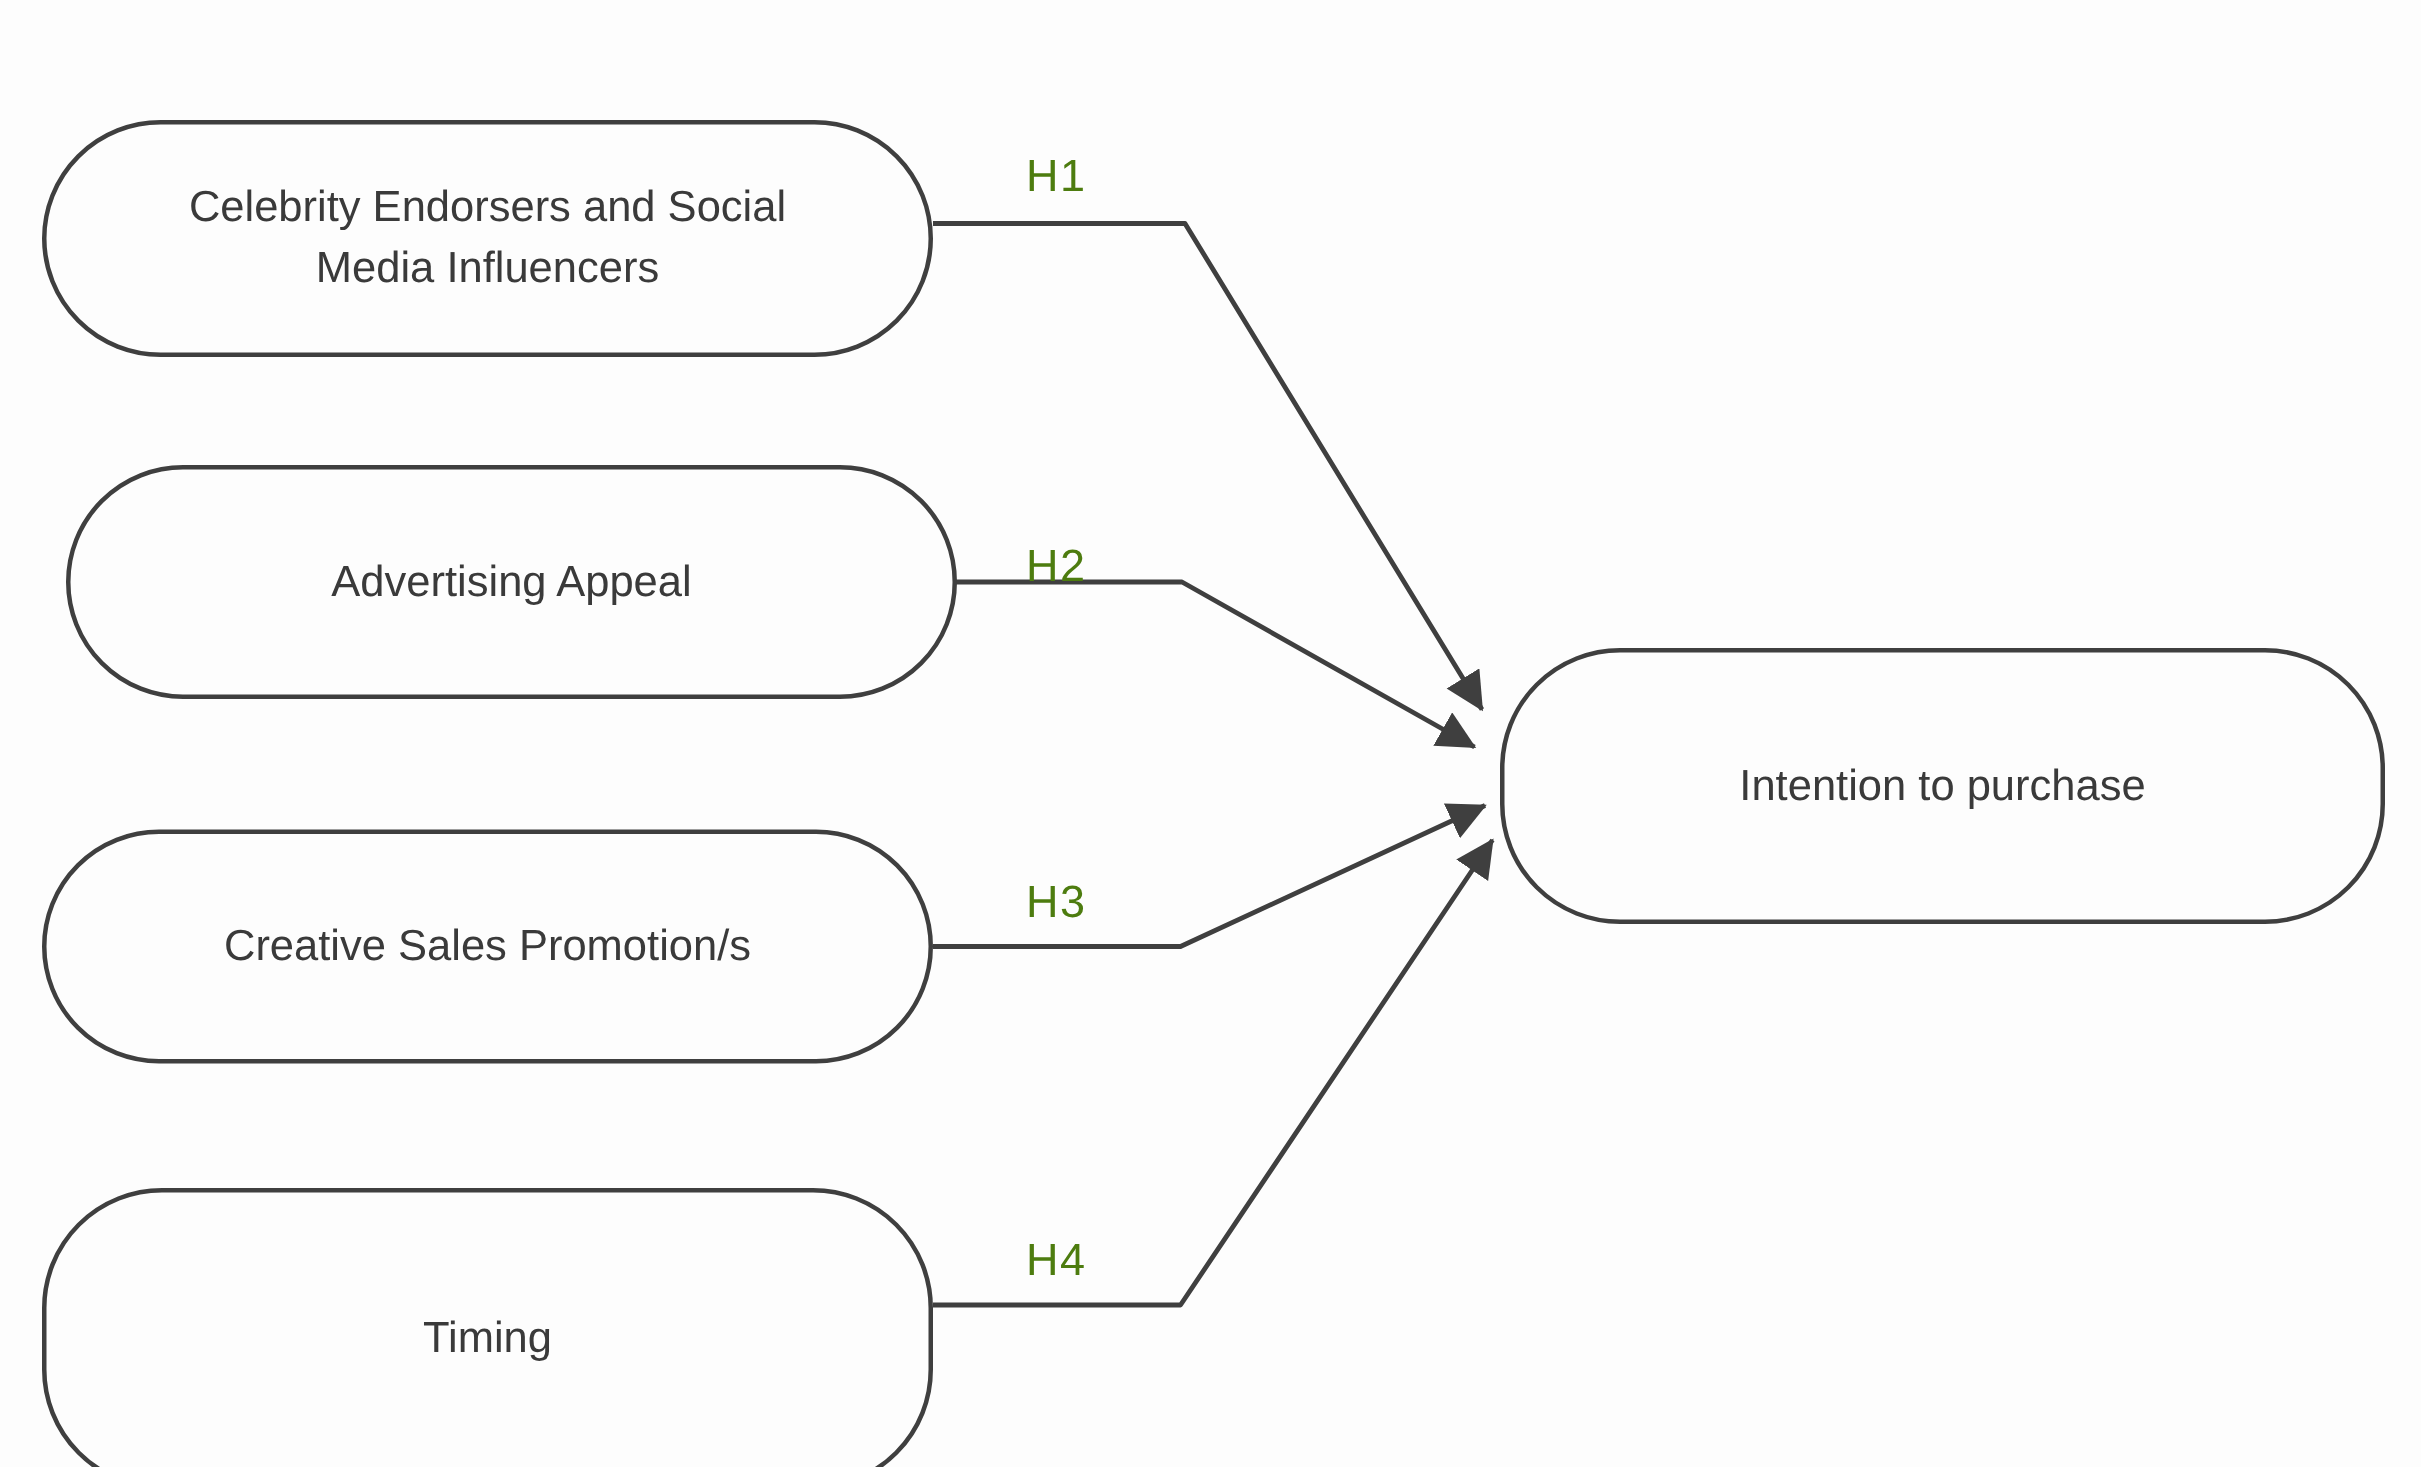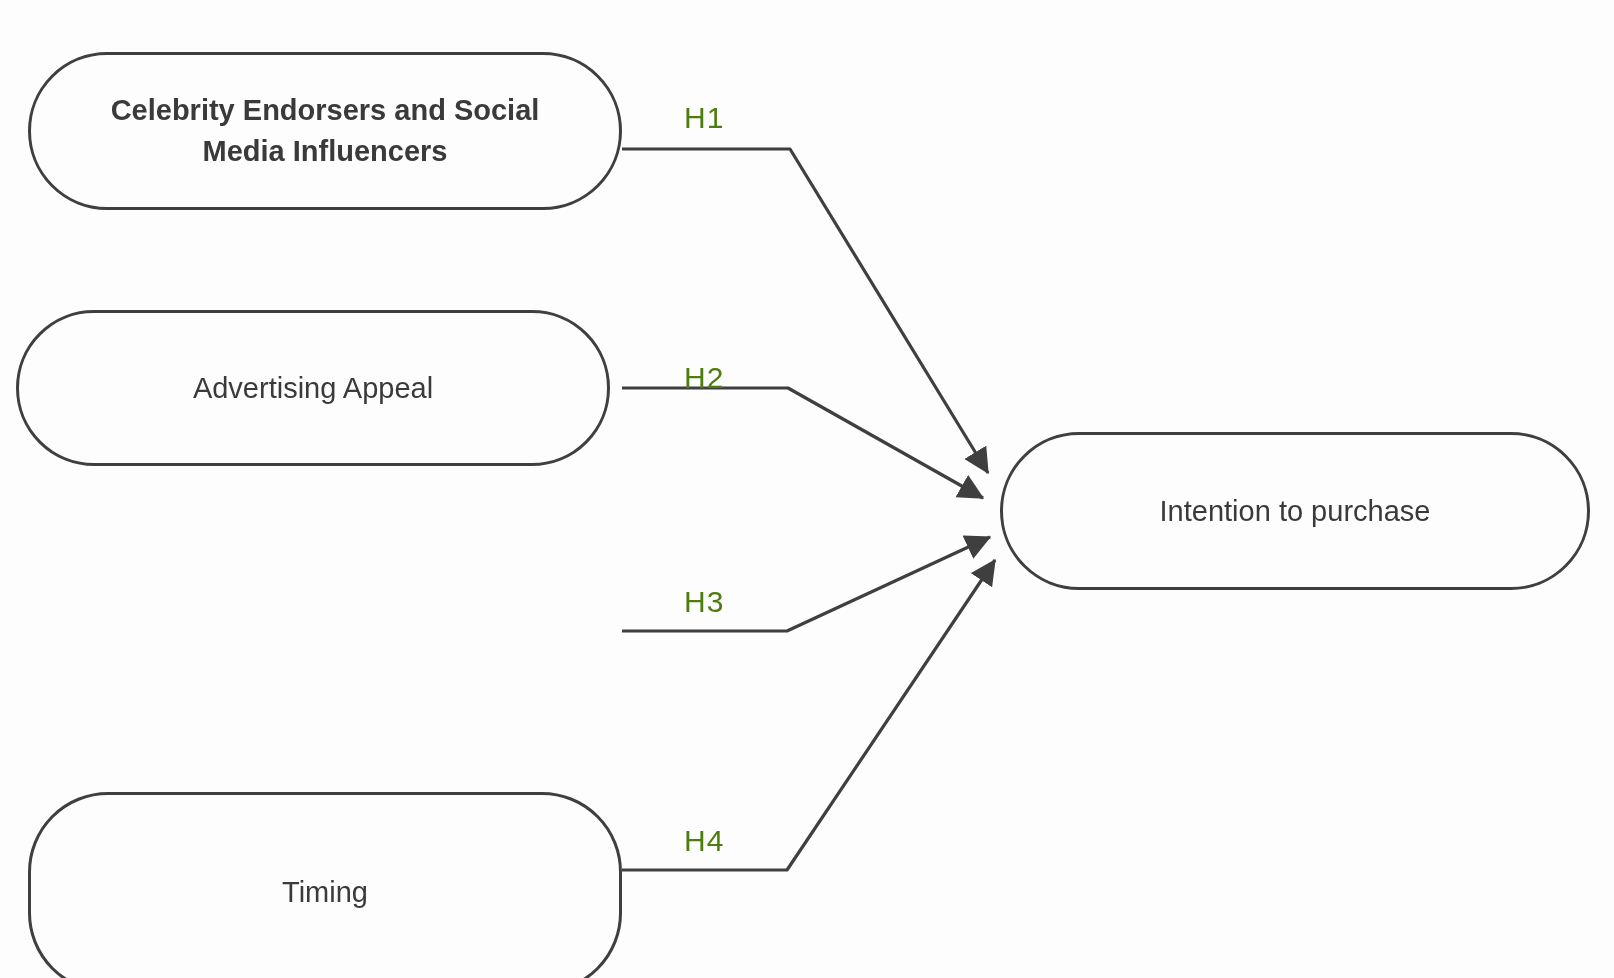--- a/index.html
+++ b/index.html
@@ -30,25 +30,25 @@
     background: #fdfdfd;
     display: flex;
     align-items: center;
     justify-content: center;
     text-align: center;
     color: #3a3a3a;
     font-size: 29px;
     line-height: 1.4;
     padding: 0 55px;
   }
-  .n1 { left: 28px;   top: 52px;  width: 594px; height: 158px; font-weight: bold; }
-  .n2 { left: 16px;   top: 310px; width: 594px; height: 156px; }
+  .n1 { left: 28px;   top: 80px;  width: 594px; height: 158px; }
+  .n2 { left: 44px;   top: 310px; width: 594px; height: 156px; }
   .n3 { left: 28px;   top: 553px; width: 594px; height: 156px; }
   .n4 { left: 28px;   top: 792px; width: 594px; height: 201px; }
-  .n5 { left: 1000px; top: 432px; width: 590px; height: 158px; text-align: center; }
+  .n5 { left: 1000px; top: 432px; width: 590px; height: 184px; text-align: center; }
   .edge-label {
     position: absolute;
     color: #4d7c0f;
     font-size: 30px;
     letter-spacing: 1px;
   }
   .l1 { left: 684px; top: 101px; }
   .l2 { left: 684px; top: 341px; margin-top: 20px; }
   .l3 { left: 684px; top: 585px; }
   .l4 { left: 684px; top: 824px; }
@@ -71,20 +71,23 @@
   </svg>
 
   <div class="node n1">
     <span>Celebrity Endorsers and Social Media Influencers</span>
   </div>
 
   <div class="node n2">
     <span>Advertising Appeal</span>
   </div>
 
+  <div class="node n3">
+    <span>Creative Sales Promotion/s</span>
+  </div>
 
   <div class="node n4">
     <span>Timing</span>
   </div>
 
   <div class="node n5">
     <span>Intention to purchase</span>
   </div>
 
   <div class="edge-label l1">H1</div>

